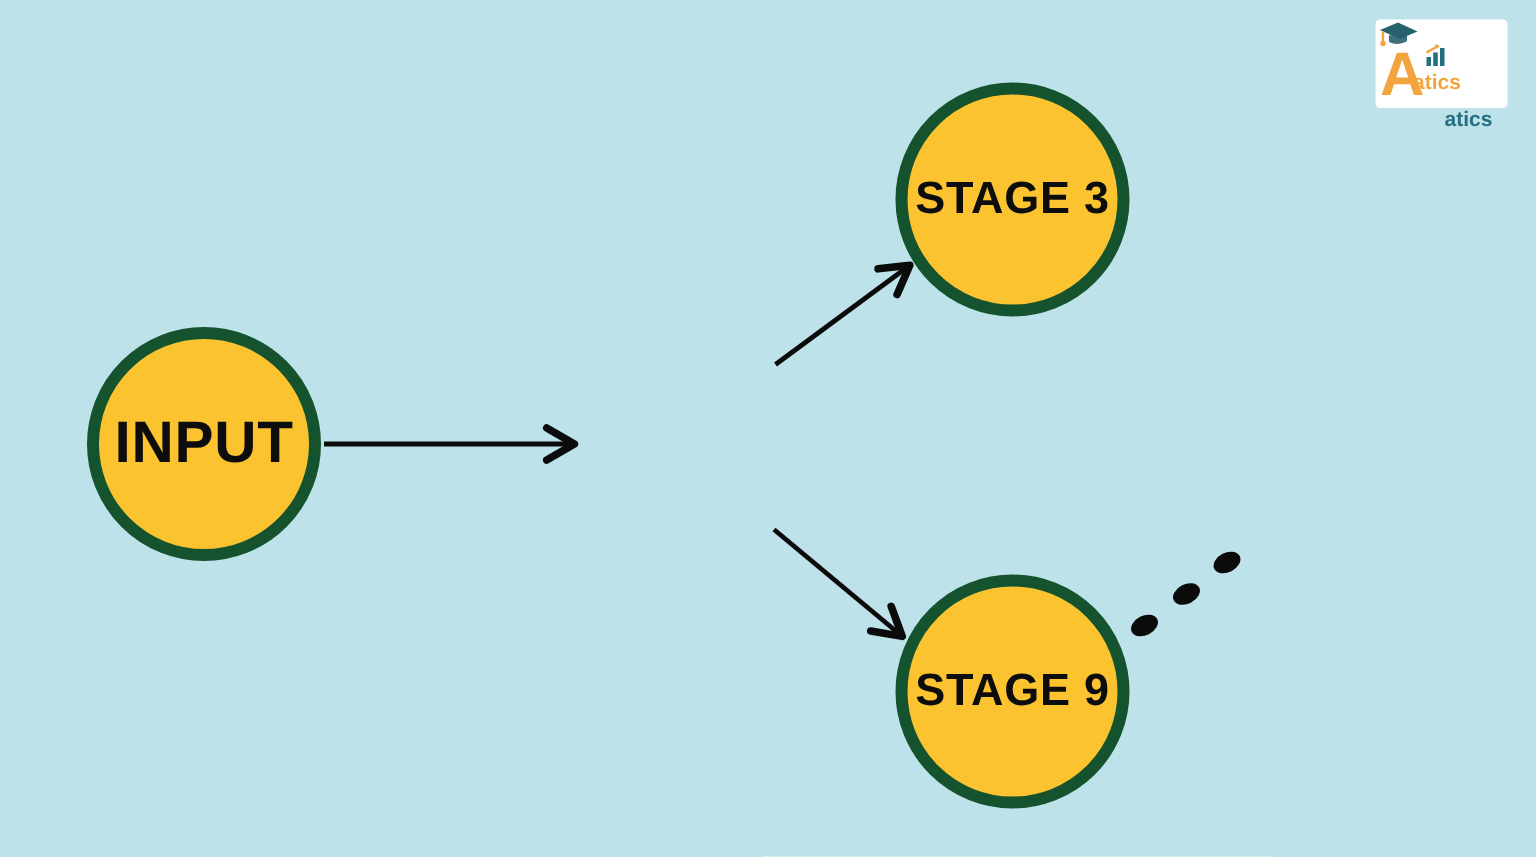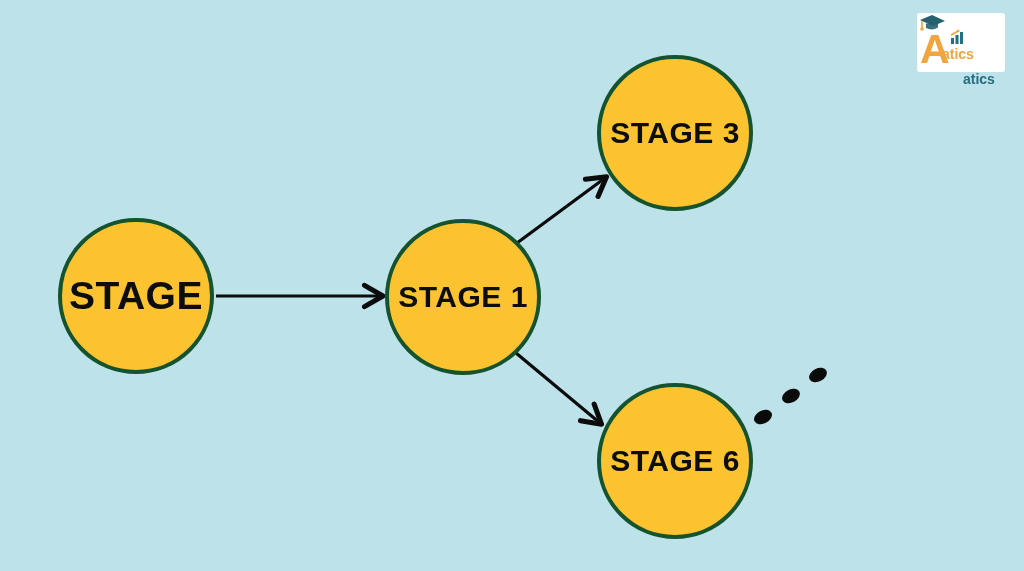--- a/index.html
+++ b/index.html
@@ -20,21 +20,21 @@
     position: absolute;
     left: 0; top: 0;
     width: 1024px;
     height: 571px;
   }
   .node {
     position: absolute;
     width: 156px;
     height: 156px;
     box-sizing: border-box;
-    border: 4px solid #14532d;
+    border: 8px solid #14532d;
     border-radius: 50%;
     background: #FBC32F;
     display: flex;
     align-items: center;
     justify-content: center;
     color: #0d0d0d;
     font-weight: 800;
     font-size: 30px;
     letter-spacing: 0.5px;
     white-space: nowrap;
@@ -99,33 +99,30 @@
     <line x1="516" y1="353" x2="600" y2="423" stroke="#0b0b0b" stroke-width="3.2" marker-end="url(#chev)"></line>
 
     <g fill="#0b0b0b">
       <ellipse cx="763" cy="417" rx="9.5" ry="6.5" transform="rotate(-27 763 417)"></ellipse>
       <ellipse cx="791" cy="396" rx="9.5" ry="6.5" transform="rotate(-27 791 396)"></ellipse>
       <ellipse cx="818" cy="375" rx="9.5" ry="6.5" transform="rotate(-27 818 375)"></ellipse>
     </g>
   </svg>
 
   <div class="node input-node" id="node-input">
-    <span>STAGE</span>
+    <span>INPUT</span>
   </div>
 
-  <div class="node" id="node-stage1">
-    <span>STAGE 1</span>
-  </div>
 
   <div class="node" id="node-stage3">
     <span>STAGE 3</span>
   </div>
 
   <div class="node" id="node-stage2">
-    <span>STAGE 6</span>
+    <span>STAGE 9</span>
   </div>
 
 
   <div class="logo-box">
     <span class="logo-a">A</span>
 
     <svg class="logo-cap" width="30" height="20" viewBox="0 0 30 20">
       <polygon points="14,1 27,7 15,12 2,6" fill="#27616E"></polygon>
       <path d="M8,9.5 L8,14 Q14,17 20,13.5 L20,9.5" fill="#27616E" opacity="0.9"></path>
       <line x1="4" y1="7" x2="4" y2="14" stroke="#F2A43E" stroke-width="1.6"></line>

